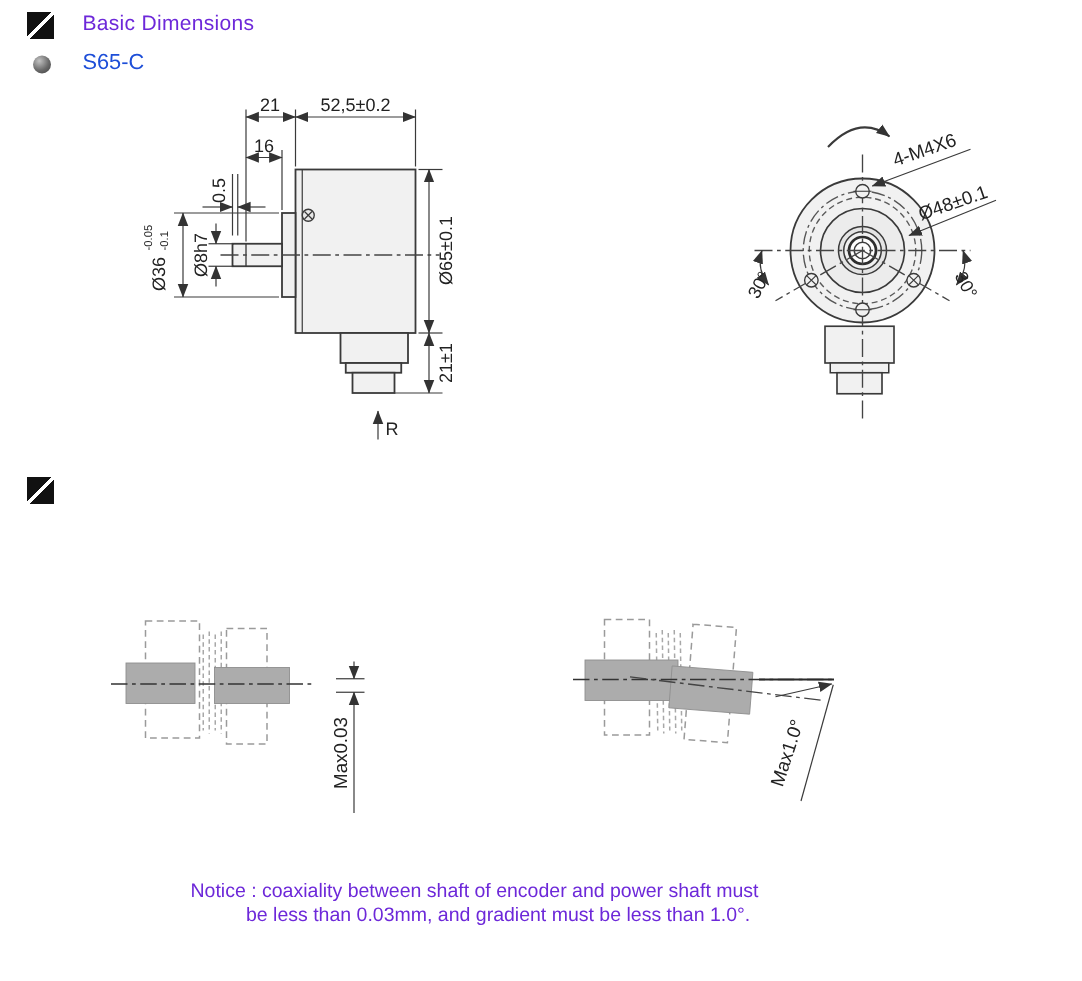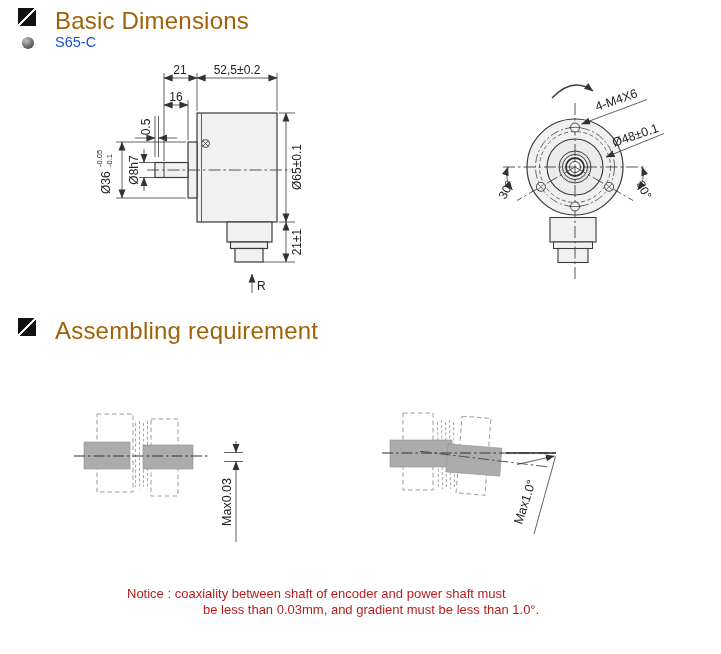--- a/index.html
+++ b/index.html
@@ -9,42 +9,41 @@
   }
   .abs{position:absolute;}
   .bullet-square{
     width:18px;height:18px;
     background:linear-gradient(135deg,#111 0 45%,#fff 45% 55%,#111 55% 100%);
   }
   .bullet-sphere{
     width:12px;height:12px;border-radius:50%;
     background:radial-gradient(circle at 35% 30%,#c2c2c2,#6a6a6a 55%,#3c3c3c);
   }
-  .h-title{font-size:24px;letter-spacing:.2px;color:#a16207;}
+  .h-title{font-size:14px;letter-spacing:.2px;color:#6d28d9;}
   .h-sub{font-size:14.5px;color:#1d4ed8;}
-  .notice{font-size:13px;line-height:15.5px;color:#b91c1c;white-space:nowrap;}
-  .notice .l2{margin-left:76px;}
+  .notice{font-size:13px;line-height:15.5px;color:#6d28d9;white-space:nowrap;}
+  .notice .l2{margin-left:37px;}
   svg.drawing{position:absolute;left:0;top:0;}
   svg text{font-family:"Liberation Sans","DejaVu Sans",sans-serif;fill:#222;}
   .dimtxt{font-size:12px;}
   .dimtxt-sm{font-size:7.5px;}
   .lead{font-size:12.5px;}
 </style>
 </head>
 <body>
 
 <div class="canvas">
 
   <div class="abs bullet-square" style="left:18px;top:8px;"></div>
   <div class="abs h-title" style="left:55px;top:7px;">Basic Dimensions</div>
   <div class="abs bullet-sphere" style="left:22px;top:37px;"></div>
   <div class="abs h-sub" style="left:55px;top:34px;">S65-C</div>
 
   <div class="abs bullet-square" style="left:18px;top:318px;"></div>
-  <div class="abs h-title" style="left:55px;top:317px;">Assembling requirement</div>
 
   <svg class="drawing" width="721" height="654" viewBox="0 0 721 654">
     <defs>
       <marker id="arw" markerUnits="userSpaceOnUse" markerWidth="9" markerHeight="9" viewBox="0 0 9 9" refX="8.6" refY="4.5" orient="auto-start-reverse">
         <path d="M0,1 L9,4.5 L0,8 Z" fill="#333"></path>
       </marker>
     </defs>
 
     <g stroke="#3a3a3a" stroke-width="1.2" fill="#f1f1f1">
       <rect x="197" y="113" width="80" height="109"></rect>

